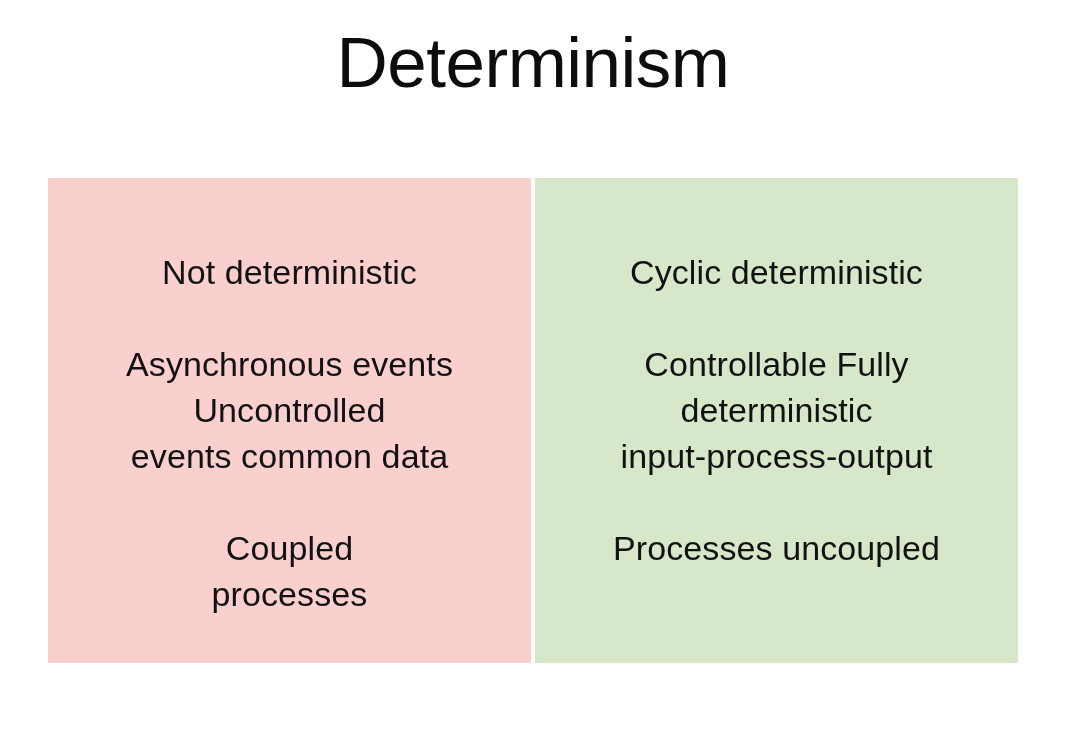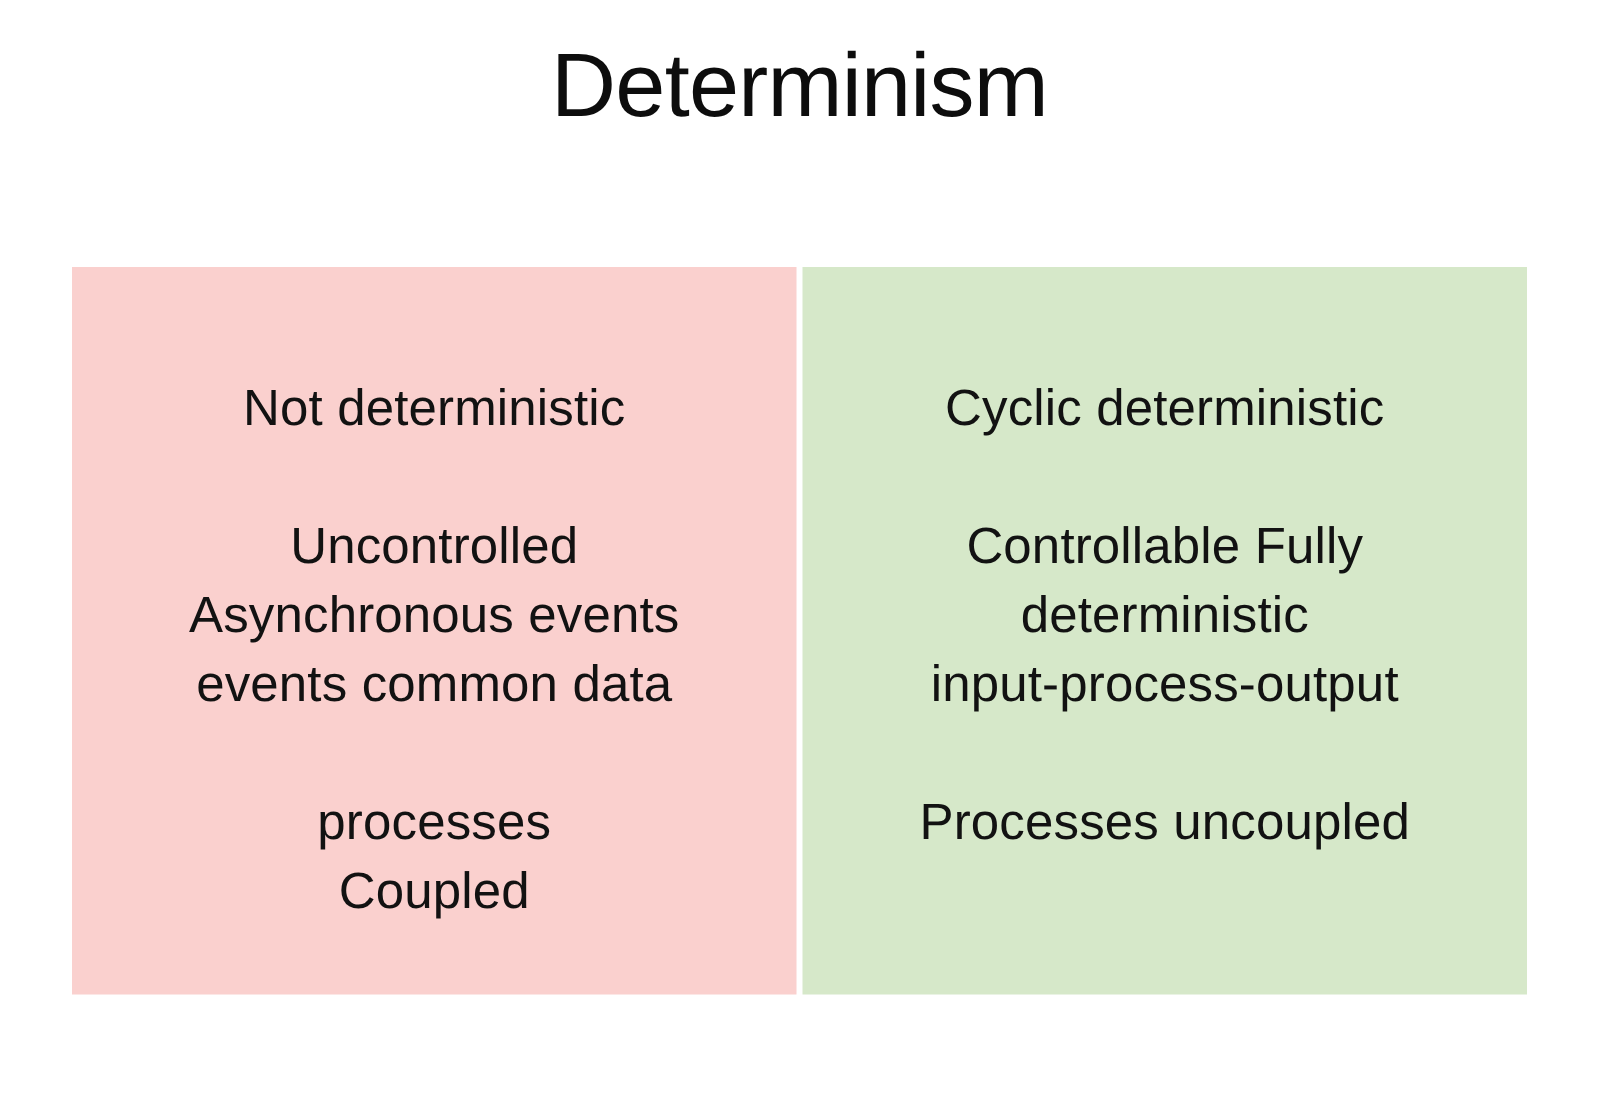--- a/index.html
+++ b/index.html
@@ -21,21 +21,21 @@
     overflow: hidden;
   }
 
   
   .slide-title {
     position: absolute;
     left: 0;
     top: 27px;
     width: 1066px;
     text-align: center;
-    font-size: 60px;
+    font-size: 71px;
     font-weight: 300;
     line-height: 1.0;
     letter-spacing: -0.5px;
     color: #0d0d0d;
     white-space: nowrap;
   }
 
   
   .compare {
     position: absolute;
@@ -106,30 +106,30 @@
 
     <div class="col col-left">
 
       <div class="block block-heading">
         <span class="ln">Not deterministic</span>
       </div>
 
       <div class="spacer-line"></div>
 
       <div class="block">
+        <span class="ln">Asynchronous events</span>
         <span class="ln">Uncontrolled</span>
-        <span class="ln">Asynchronous events</span>
         <span class="ln">events common data</span>
       </div>
 
       <div class="spacer-line"></div>
 
       <div class="block">
+        <span class="ln">Coupled</span>
         <span class="ln">processes</span>
-        <span class="ln">Coupled</span>
       </div>
 
     </div>
 
     <div class="col-gap"></div>
 
     <div class="col col-right">
 
       <div class="block block-heading">
         <span class="ln">Cyclic deterministic</span>

